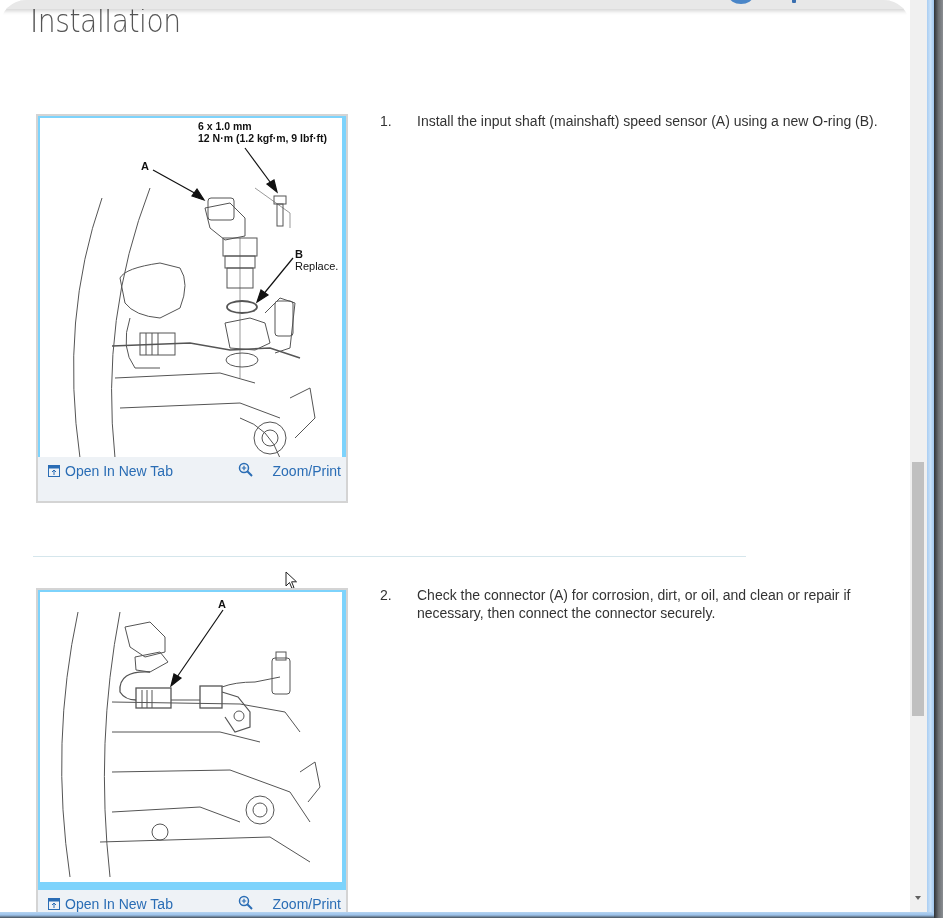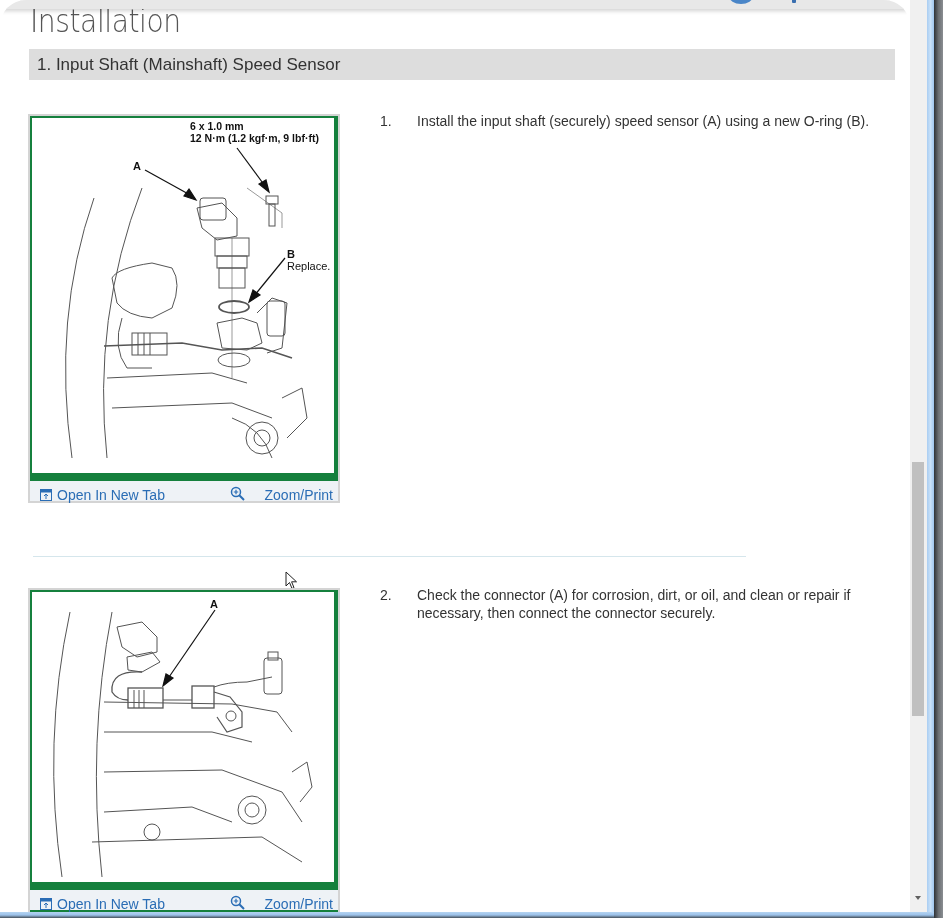--- a/index.html
+++ b/index.html
@@ -33,31 +33,31 @@
     transform:scaleX(0.88); transform-origin:left top;
   }
   .section-bar {
     position:absolute; left:29px; top:49px; width:866px; height:31px;
     background:#dddddd;
   }
   .section-bar span {
     position:absolute; left:8px; top:6px; font-size:17px; color:#333333;
   }
   .figure-card {
-    position:absolute; left:28px; width:312px;
-    border:2px solid #d4d4d4; background:#15803d;
+    position:absolute; left:36px; width:312px;
+    border:2px solid #d4d4d4; background:#7dd3fc;
     box-sizing:border-box;
   }
   .figure-card .img {
     position:absolute; left:2px; top:2px; right:4px;
     background:#ffffff;
   }
   .figure-card svg { display:block; }
   .figure-card .foot {
-    position:absolute; left:0; right:0; bottom:0; height:20px;
+    position:absolute; left:0; right:0; bottom:0; height:44px;
     background:#eef2f6;
   }
   .foot .link {
     position:absolute; top:6px; font-size:14px; color:#2a6db5;
     display:flex; align-items:center; gap:5px; cursor:pointer;
   }
   .foot .open { left:10px; }
   .foot .zoomp { right:5px; gap:20px; top:3px; }
   .step {
     position:absolute; left:380px; font-size:14px; color:#333333; line-height:18px;
@@ -101,23 +101,20 @@
 
 <div class="content">
 
   <div class="top-bar">
     <div class="circle"></div>
     <div class="dot"></div>
   </div>
 
   <div class="page-title">Installation</div>
 
-  <div class="section-bar">
-    <span>1. Input Shaft (Mainshaft) Speed Sensor</span>
-  </div>
 
   <div class="figure-card" style="top:114px; height:389px;">
     <div class="img" style="height:355px;">
       <svg width="306" height="340" viewBox="0 0 306 340">
         <g fill="none" stroke="#555" stroke-width="1">
           <path d="M62 80 Q20 200 40 340"></path>
           <path d="M110 70 Q60 200 75 340"></path>
           <path d="M80 160 Q85 150 120 145 L140 150 Q150 165 140 190 L120 200 Q95 198 85 185 Z"></path>
           <path d="M90 200 Q80 230 95 250 L120 250"></path>
           <rect x="100" y="215" width="35" height="22"></rect>
@@ -176,21 +173,21 @@
           <line x1="9.3" y1="9.3" x2="14" y2="14" stroke="#2a6db5" stroke-width="2"></line>
           <path d="M6 3.8 V8.2 M3.8 6 H8.2" stroke="#2a6db5" stroke-width="1.2"></path>
         </svg>
         <span style="margin-top:3px;">Zoom/Print</span>
       </div>
     </div>
   </div>
 
   <div class="step" style="top:112px;">
     <span class="num">1.</span>
-    <span class="txt">Install the input shaft (securely) speed sensor (A) using a new O-ring (B).</span>
+    <span class="txt">Install the input shaft (mainshaft) speed sensor (A) using a new O-ring (B).</span>
   </div>
 
   <div class="divider"></div>
 
   <svg class="cursor" width="14" height="20" viewBox="0 0 14 20">
     <path d="M1 1 L1 15 L4.5 11.5 L7 17.5 L9 16.7 L6.6 10.8 L11.5 10.8 Z" fill="#ffffff" stroke="#222" stroke-width="1"></path>
   </svg>
 
   <div class="figure-card" style="top:588px; height:340px;">
     <div class="img" style="height:290px;">

